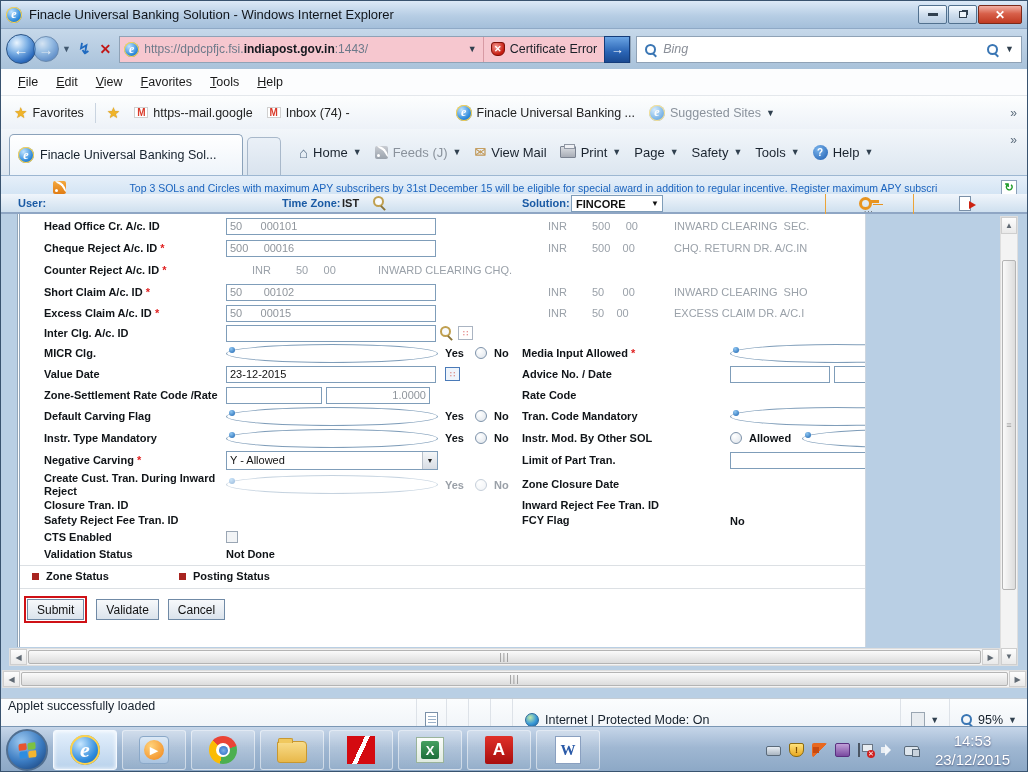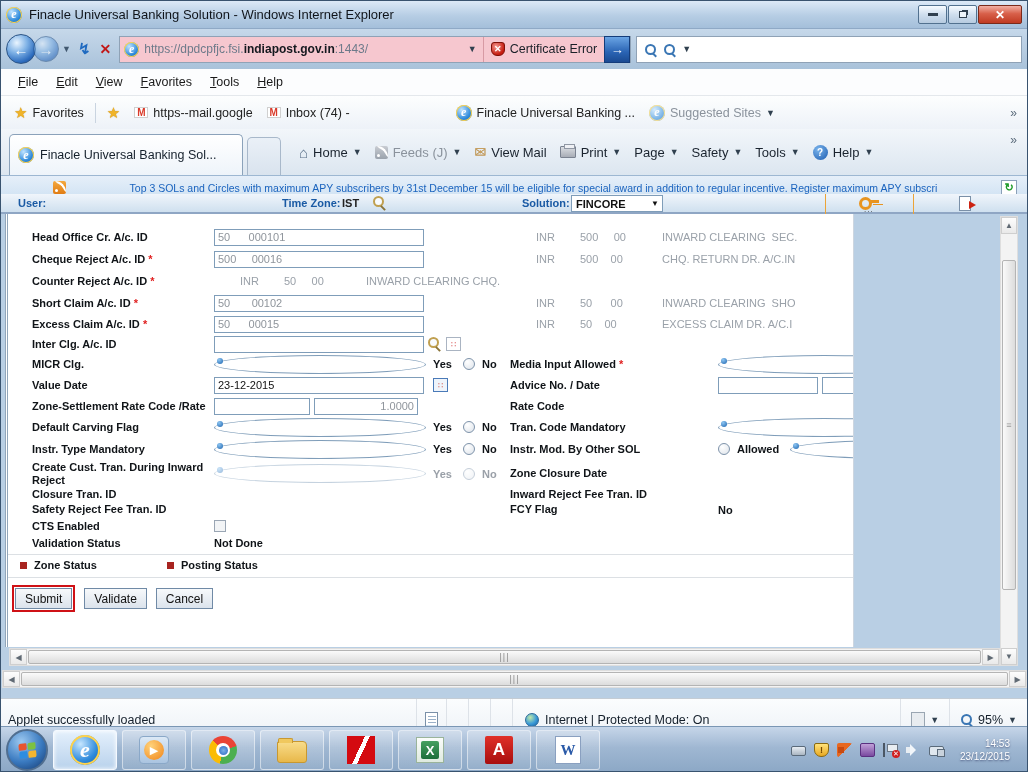--- a/index.html
+++ b/index.html
@@ -86,21 +86,21 @@
   .solsel .arr{margin-left:auto;font-size:8px;padding-right:3px}
   .osep{position:absolute;top:0;width:1px;height:20px;background:#eca438}
   .keyico{position:absolute;left:858px;top:2px;width:20px;height:15px}
   .keyico::before{content:"";position:absolute;left:0;top:1px;width:7px;height:7px;border:3px solid #e89420;border-radius:50%}
   .keyico::after{content:"";position:absolute;left:11px;top:4px;width:9px;height:3px;background:#e89420;box-shadow:5px 3px 0 -1px #e89420,2px 3px 0 -1px #e89420}
   .keydots{position:absolute;left:863px;top:11px;color:#333;font-size:8px;letter-spacing:1px}
   .logoutico{position:absolute;left:958px;top:2px;width:12px;height:15px;background:#fff;border:1px solid #7a90a8}
   .logoutico::after{content:"";position:absolute;right:-6px;top:4px;border-left:7px solid #cc2211;border-top:4px solid transparent;border-bottom:4px solid transparent}
 
   
-  .content{position:absolute;top:213px;left:4px;width:849px;height:433px;background:#fff;border-left:3px double #92a6ba;border-right:1px solid #cdd6e0;padding-top:12px;overflow:hidden}
+  .content{position:absolute;top:213px;left:16px;width:849px;height:433px;background:#fff;border-left:3px double #92a6ba;border-right:1px solid #cdd6e0;padding-top:1px;overflow:hidden}
   .frow{display:flex;align-items:center;height:22px;font-size:11px}
   .frow.h20{height:20px}.frow.h26{height:27px}
   .lab{font-weight:bold;color:#101418;line-height:1.1}
   .req::after{content:" *";color:#e02020;font-weight:bold}
   .c1{flex:0 0 206px;padding-left:24px}
   .c2{flex:0 0 296px;display:flex;align-items:center;gap:4px}
   .c4{flex:0 0 208px}
   .c5{flex:1;display:flex;align-items:center;gap:4px}
   .inp{height:17px;border:1px solid #7f9db9;background:#fff;font-size:11px;color:#111;padding:0 3px;display:flex;align-items:center;overflow:hidden}
   .inp.gr{color:#8f959c}
@@ -136,21 +136,21 @@
   .sbtn{height:17px;flex:none;background:linear-gradient(#fdfdfd,#e9e9e9);border:1px solid #cfcfcf;color:#606a74;font-size:8px;display:flex;align-items:center;justify-content:center}
   .vthumb{margin:26px 1px 0;height:330px;background:linear-gradient(90deg,#fafafa,#dcdcdc);border:1px solid #b4b4b4;border-radius:2px;display:flex;align-items:center;justify-content:center;color:#9a9a9a;font-size:9px}
   .vsp{flex:1}
   .hscroll{position:absolute;height:18px;background:#f3f3f3;border:1px solid #dedede;display:flex}
   .hs1{left:8px;top:647px;width:991px}
   .hs2{left:1px;top:669px;width:1025px}
   .hthumb{flex:1;margin:1px;background:linear-gradient(#fafafa,#dcdcdc);border:1px solid #b4b4b4;border-radius:2px;display:flex;align-items:center;justify-content:center;color:#8a8a8a;font-size:9px;letter-spacing:1px}
   .hsbtn{width:17px;flex:none;background:linear-gradient(#fdfdfd,#e9e9e9);border:1px solid #cfcfcf;color:#606a74;font-size:8px;display:flex;align-items:center;justify-content:center}
 
   
-  .statusbar{position:absolute;top:697px;left:0;right:0;height:42px;background:linear-gradient(#fbfdfe,#edf1f6);border-top:1px solid #c4ccd4;display:flex;align-items:center;font-size:12.5px;color:#15202c}
+  .statusbar{position:absolute;top:697px;left:0;right:0;height:42px;background:linear-gradient(#fbfdfe,#edf1f6);border-top:1px solid #c4ccd4;display:flex;font-size:12.5px;color:#15202c}
   .st-text{width:415px;padding-left:7px}
   .st-cell{height:100%;border-left:1px solid #dde2e8;display:flex;align-items:center;justify-content:center}
   .docico{width:13px;height:16px;background:#fff;border:1px solid #7a90a8;box-shadow:inset 0 -2px 0 #d0e0f0;position:relative}
   .docico::before{content:"";position:absolute;left:2px;top:3px;width:8px;height:1px;background:#9ab0c8;box-shadow:0 3px 0 #9ab0c8,0 6px 0 #9ab0c8}
   .globe{width:14px;height:14px;border-radius:50%;background:radial-gradient(circle at 35% 30%,#bfe8a8,#3a9ad8 55%,#1a5a9a);border:1px solid #2a6a9a;margin-right:6px}
   .compatico{width:14px;height:15px;background:#e8ecf0;border:1px solid #9aa6b2;position:relative}
   .zoomcell{display:flex;align-items:center;gap:5px;padding:0 10px}
   .grip{position:absolute;right:1px;bottom:1px;width:12px;height:12px;background:
     radial-gradient(circle at 10px 2px,#9aa6b2 1px,transparent 1.5px),
     radial-gradient(circle at 6px 6px,#9aa6b2 1px,transparent 1.5px),
@@ -187,21 +187,21 @@
   .t-spk{background:linear-gradient(135deg,#e86820 55%,transparent 55%);border-radius:2px}
   .t-spk::after{content:"";position:absolute;left:1px;top:4px;width:6px;height:6px;background:#c84a10}
   .t-purple{background:linear-gradient(#c0a0d8,#7a4aa0);border:1px solid #5a3080;border-radius:2px}
   .t-flag{border-left:2px solid #4a5664}
   .t-flag::before{content:"";position:absolute;left:2px;top:1px;width:9px;height:6px;background:#e8edf2;border:1px solid #6a7684}
   .t-flag::after{content:"✕";position:absolute;right:-2px;bottom:-1px;color:#fff;background:#d02020;font-size:7px;line-height:8px;width:8px;height:8px;border-radius:50%;text-align:center}
   .t-spk2::before{content:"";position:absolute;left:0;top:4px;width:5px;height:6px;background:#e8edf2}
   .t-spk2::after{content:"";position:absolute;left:4px;top:1px;border-left:6px solid #f2f6fa;border-top:6px solid transparent;border-bottom:6px solid transparent}
   .t-net{background:#dfe7ee;border:1px solid #5a6a7a;border-radius:2px;height:10px;margin-top:2px}
   .t-net::after{content:"";position:absolute;right:-2px;bottom:-2px;width:6px;height:6px;background:#c8d2dc;border:1px solid #5a6a7a}
-  .clock{color:#fff;font-size:10px;text-align:right;line-height:1.3;text-shadow:0 1px 2px rgba(0,0,50,.5);padding:0 8px}
+  .clock{color:#fff;font-size:15px;text-align:center;line-height:1.3;text-shadow:0 1px 2px rgba(0,0,50,.5);padding:0 8px}
 </style>
 </head>
 <body>
 
 <div class="window">
 
   <div class="titlebar">
     <span class="ie-fav">e</span>
     <span class="title-text">Finacle Universal Banking Solution - Windows Internet Explorer</span>
     <span class="win-controls">
@@ -226,20 +226,21 @@
       <span class="url"><span>https://dpdcpfjc.fsi.</span><span class="dom">indiapost.gov.in</span><span>:1443/</span></span>
       <span class="addr-drop">▼</span>
       <span class="cert">
         <span class="shield">✕</span>
         <span>Certificate Error</span>
       </span>
       <span class="gobtn">→</span>
     </span>
     <span class="search">
       <span class="magblue"></span>
+      <span class="ph">Bing</span>
       <span class="magblue"></span>
       <span class="drop">▼</span>
     </span>
   </div>
 
   <div class="menubar">
     <span class="menu-item">File</span>
     <span class="menu-item">Edit</span>
     <span class="menu-item">View</span>
     <span class="menu-item">Favorites</span>
@@ -464,20 +465,33 @@
       </span>
       <span class="c4 lab">Instr. Mod. By Other SOL</span>
       <span class="c5">
         <span class="radio"></span>
           <span class="rlab">Allowed</span>
         <span class="radio sel"></span>
 
       </span>
     </div>
 
+    <div class="frow">
+      <span class="c1 lab req">Negative Carving</span>
+      <span class="c2">
+          <span class="sel">
+            <span>Y - Allowed</span>
+            <span class="arr">▼</span>
+          </span>
+        </span>
+      <span class="c4 lab">Limit of Part Tran.</span>
+      <span class="c5">
+          <span class="inp w208 r">7999</span>
+        </span>
+    </div>
 
     <div class="frow h26">
       <span class="c1 lab">Create Cust. Tran. During Inward Reject</span>
       <span class="c2">
         <span class="radio sel dis"></span>
           <span class="rlab dis">Yes</span>
         <span class="radio dis"></span>
           <span class="rlab dis">No</span>
       </span>
       <span class="c4 lab">Zone Closure Date</span>

